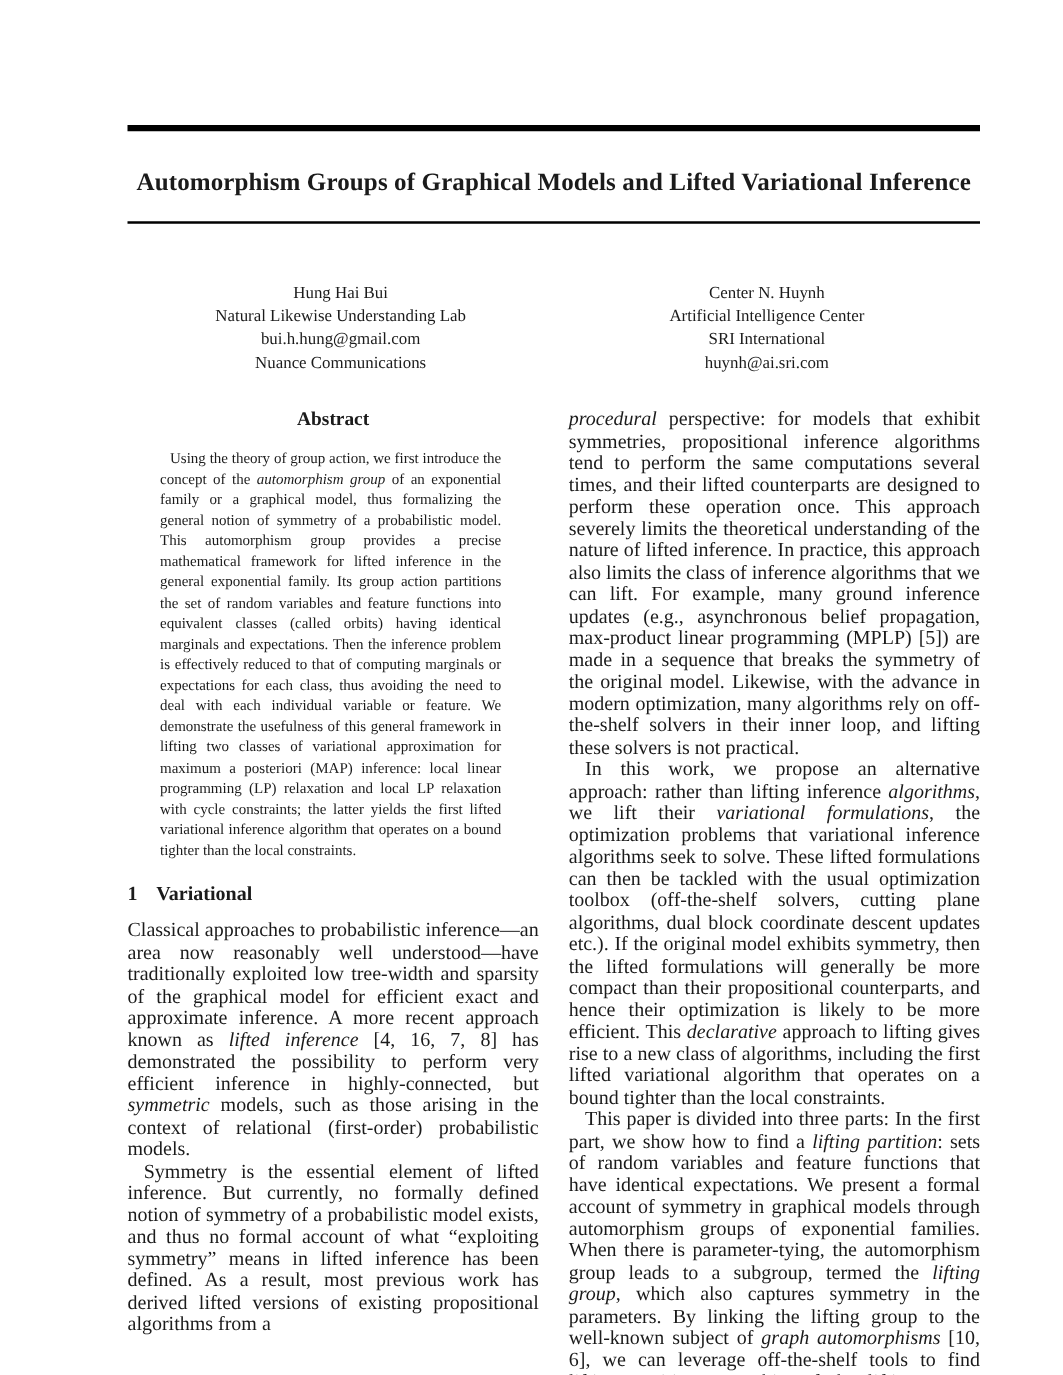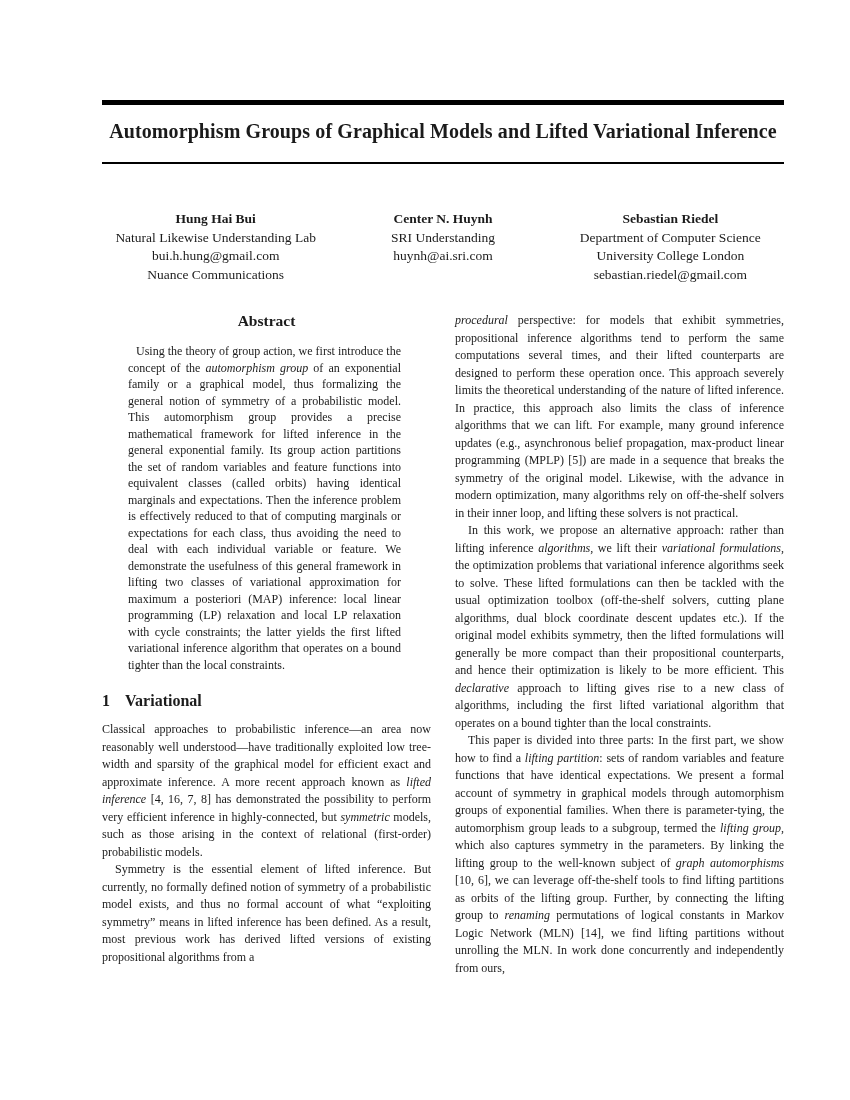--- a/index.html
+++ b/index.html
@@ -14,47 +14,47 @@
   .content {
     position: absolute;
     left: 102px; top: 0;
     width: 682px;
   }
   .rule-thick { margin-top: 100px; height: 5px; background: #000; }
   .rule-thin  { height: 2px; background: #000; }
   .paper-title {
     font-size: 20px; font-weight: bold;
     text-align: center;
-    margin-top: 15px; margin-bottom: 19px;
+    margin-top: 30px; margin-bottom: 19px;
     letter-spacing: 0.1px;
   }
   .authors { display: flex; margin-top: 46px; }
   .author { flex: 1; text-align: center; font-size: 13.5px; line-height: 18.6px; }
-  .author .name { font-weight: bold; font-size: 13.5px; }
+  .author .name { font-weight: normal; font-size: 13.5px; }
   .columns { display: flex; gap: 24px; margin-top: 28px; align-items: flex-start; }
   .col { flex: 1; min-width: 0; }
   .abstract-heading {
     text-align: center; font-weight: bold; font-size: 15.5px;
     margin-bottom: 13px;
   }
   .abstract-body {
     font-size: 12px; line-height: 16.5px;
     text-align: justify;
     padding-left: 26px; padding-right: 30px;
     text-indent: 8px;
     hyphens: auto; -webkit-hyphens: auto;
   }
   .section-heading {
     font-size: 16px; font-weight: bold;
     margin-top: 19px; margin-bottom: 11px;
     display: flex;
   }
   .section-heading .num { margin-right: 15px; }
   .body-p {
-    font-size: 12px; line-height: 17.5px;
+    font-size: 16px; line-height: 17.5px;
     text-align: justify;
     hyphens: auto; font-family: Liberation Serif, serif; -webkit-hyphens: auto;
   }
   .p-indent { text-indent: 13px; }
   em { font-style: italic; }
 </style>
 </head>
 <body>
 
 <div class="content">
@@ -67,28 +67,23 @@
 
   <div class="authors">
     <div class="author">
       <div class="name">Hung Hai Bui</div>
       <div>Natural Likewise Understanding Lab</div>
       <div>bui.h.hung@gmail.com</div>
       <div>Nuance Communications</div>
     </div>
     <div class="author">
       <div class="name">Center N. Huynh</div>
-      <div>SRI Understanding</div>
+      <div>Artificial Intelligence Center</div>
+      <div>SRI International</div>
       <div>huynh@ai.sri.com</div>
-    </div>
-    <div class="author">
-      <div class="name">Sebastian Riedel</div>
-      <div>Department of Computer Science</div>
-      <div>University College London</div>
-      <div>sebastian.riedel@gmail.com</div>
     </div>
   </div>
 
   <div class="columns">
 
     <div class="col">
       <div class="abstract-heading">Abstract</div>
       <p class="abstract-body">Using the theory of group action, we first introduce the concept of the <em>automorphism group</em> of an exponential family or a graphical model, thus formalizing the general notion of symmetry of a probabilistic model. This automorphism group provides a precise mathematical framework for lifted inference in the general exponential family. Its group action partitions the set of random variables and feature functions into equivalent classes (called orbits) having identical marginals and expectations. Then the inference problem is effectively reduced to that of computing marginals or expectations for each class, thus avoiding the need to deal with each individual variable or feature. We demonstrate the usefulness of this general framework in lifting two classes of variational approximation for maximum a posteriori (MAP) inference: local linear programming (LP) relaxation and local LP relaxation with cycle constraints; the latter yields the first lifted variational inference algorithm that operates on a bound tighter than the local constraints.</p>
 
       <h2 class="section-heading">

